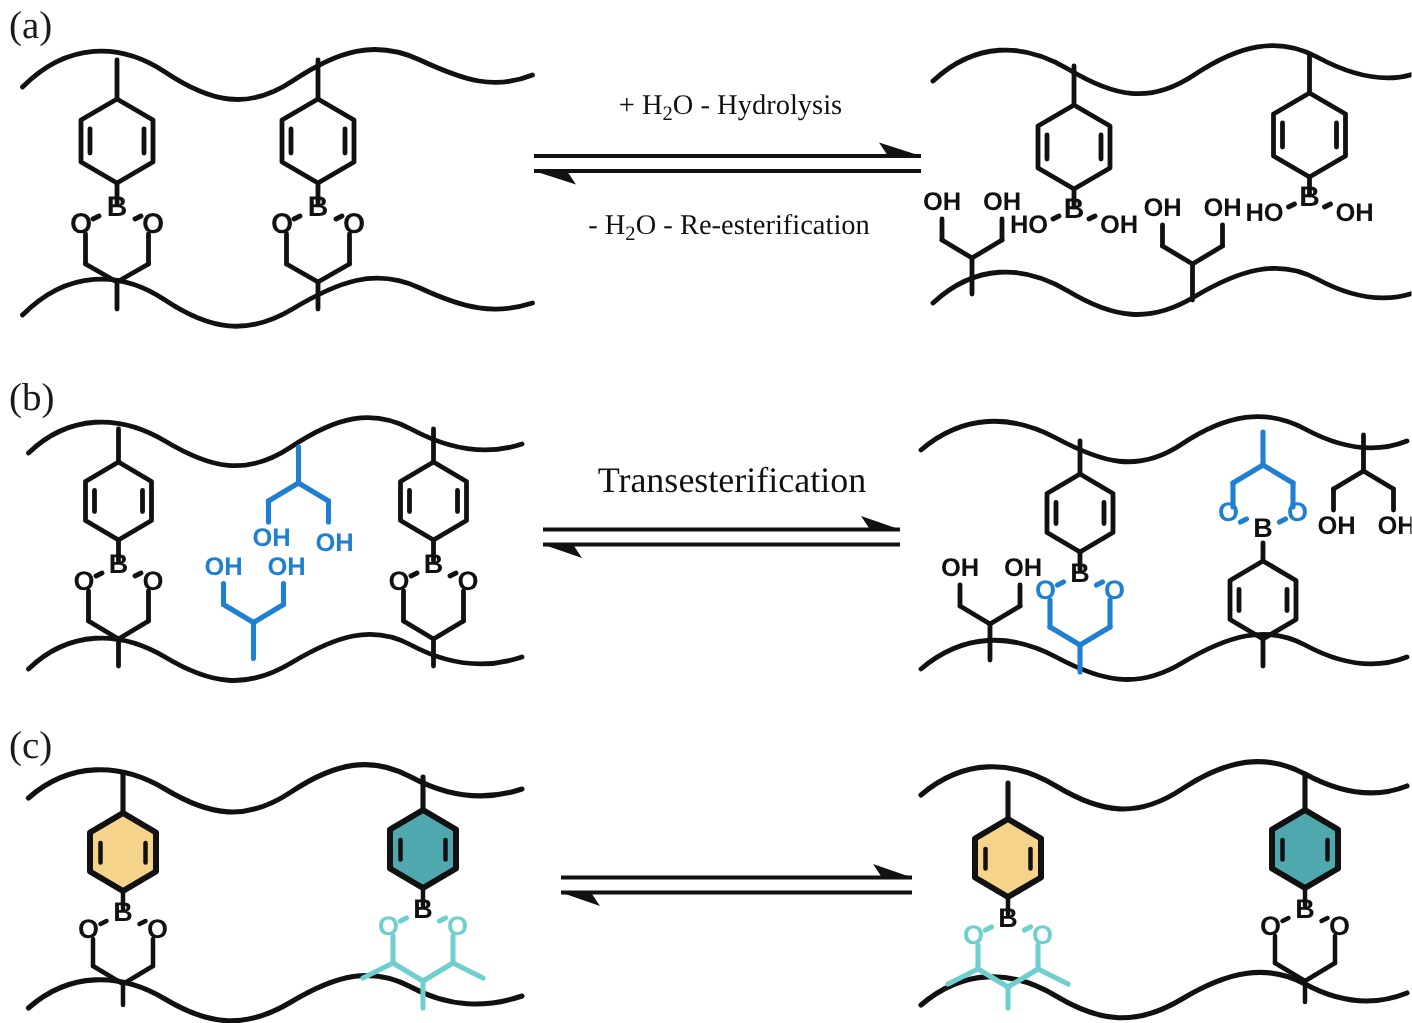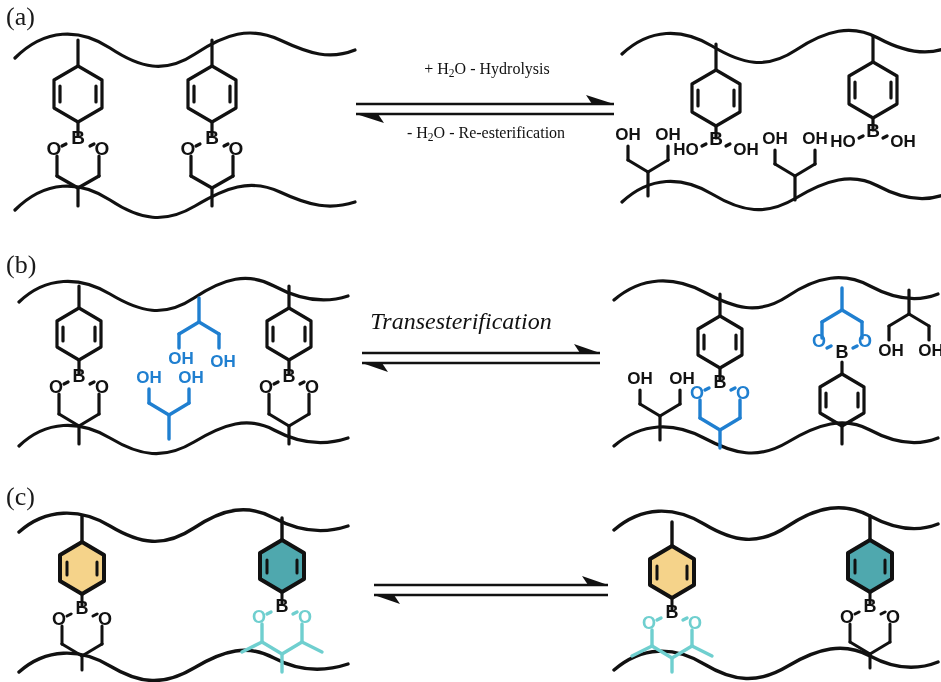--- a/index.html
+++ b/index.html
@@ -3,21 +3,21 @@
 <meta charset="utf-8">
 <style>
   html,body{margin:0;padding:0;background:#ffffff;}
   body{width:941px;height:682px;overflow:hidden;
        font-family:"Liberation Serif","DejaVu Serif",serif;color:#111;}
   #stage{position:relative;width:941px;height:682px;background:#fff;}
   .panel{position:absolute;left:0;width:941px;}
   .panel-label{position:absolute;font-family:"Liberation Serif",serif;
                font-size:26px;color:#1a1a1a;line-height:1;}
   .arrow-text{position:absolute;font-family:"Liberation Serif",serif;
-              font-size:16px;color:#111;white-space:nowrap;text-align:center;}
+              font-size:19px;color:#111;white-space:nowrap;text-align:center;}
   .arrow-text.single{font-size:24px;}
   svg{display:block;overflow:visible;}
   .sub{font-size:0.72em;vertical-align:-0.28em;}
 </style>
 </head>
 <body>
 
 <div id="stage">
 
   <div class="panel" style="top:0;height:230px;">
@@ -70,21 +70,21 @@
         </g>
         <text x="202" y="130" text-anchor="middle" font-size="19" font-weight="bold" font-family="Liberation Sans, sans-serif" fill="#111">B</text>
         <text x="178" y="141" text-anchor="middle" font-size="19" font-weight="bold" font-family="Liberation Sans, sans-serif" fill="#111">O</text>
         <text x="226" y="141" text-anchor="middle" font-size="19" font-weight="bold" font-family="Liberation Sans, sans-serif" fill="#111">O</text>
       </g>
     </svg>
 
     <div class="arrow-text" style="left:352px;top:60px;width:270px;">
       <span>+ H</span><span class="sub">2</span><span>O  - Hydrolysis</span>
     </div>
-    <div class="arrow-text" style="left:336px;top:124px;width:300px;">
+    <div class="arrow-text" style="left:336px;top:140px;width:300px;">
       <span>- H</span><span class="sub">2</span><span>O  - Re-esterification</span>
     </div>
     <svg width="270" height="36" style="position:absolute;left:352px;top:94px;">
       <line x1="4" y1="10" x2="262" y2="10" stroke="#111" stroke-width="2.6"></line>
       <polygon points="262,10 234,1 240,10" fill="#111"></polygon>
       <line x1="4" y1="20" x2="262" y2="20" stroke="#111" stroke-width="2.6"></line>
       <polygon points="4,20 32,29 26,20" fill="#111"></polygon>
     </svg>
 
     <svg width="330" height="210" style="position:absolute;left:620px;top:14px;">
@@ -216,21 +216,21 @@
           <line x1="155" y1="151" x2="135" y2="139"></line>
           <line x1="155" y1="151" x2="175" y2="139"></line>
           <line x1="135" y1="139" x2="135" y2="125"></line>
           <line x1="175" y1="139" x2="175" y2="125"></line>
         </g>
         <text x="135" y="119" text-anchor="middle" font-size="17" font-weight="bold" font-family="Liberation Sans, sans-serif" fill="#1F7FD0">OH</text>
         <text x="177" y="119" text-anchor="middle" font-size="17" font-weight="bold" font-family="Liberation Sans, sans-serif" fill="#1F7FD0">OH</text>
       </g>
     </svg>
 
-    <div class="arrow-text single" style="left:336px;top:60px;width:250px;font-style:italic;">Transesterification</div>
+    <div class="arrow-text single" style="left:363px;top:60px;width:250px;">Transesterification</div>
     <svg width="250" height="32" style="position:absolute;left:358px;top:96px;">
       <line x1="4" y1="9" x2="242" y2="9" stroke="#111" stroke-width="2.6"></line>
       <polygon points="242,9 216,0 222,9" fill="#111"></polygon>
       <line x1="4" y1="19" x2="242" y2="19" stroke="#111" stroke-width="2.6"></line>
       <polygon points="4,19 30,28 24,19" fill="#111"></polygon>
     </svg>
 
     <svg width="330" height="200" style="position:absolute;left:612px;top:16px;">
       <g fill="none" stroke="#111" stroke-width="3.2" stroke-linecap="round">
         <path d="M2 36 C 30 12, 62 12, 92 28 S 146 52, 176 32 S 232 8, 258 22 S 306 38, 326 30"></path>

